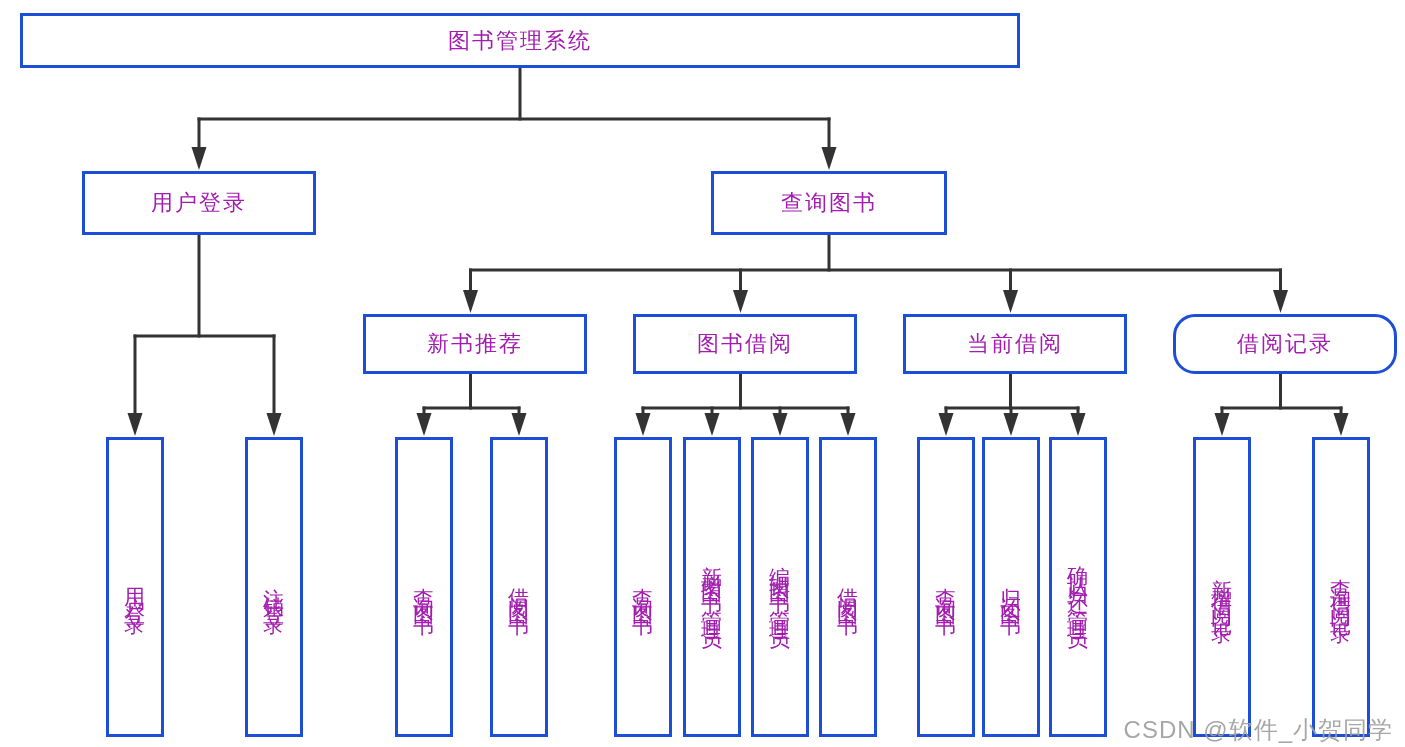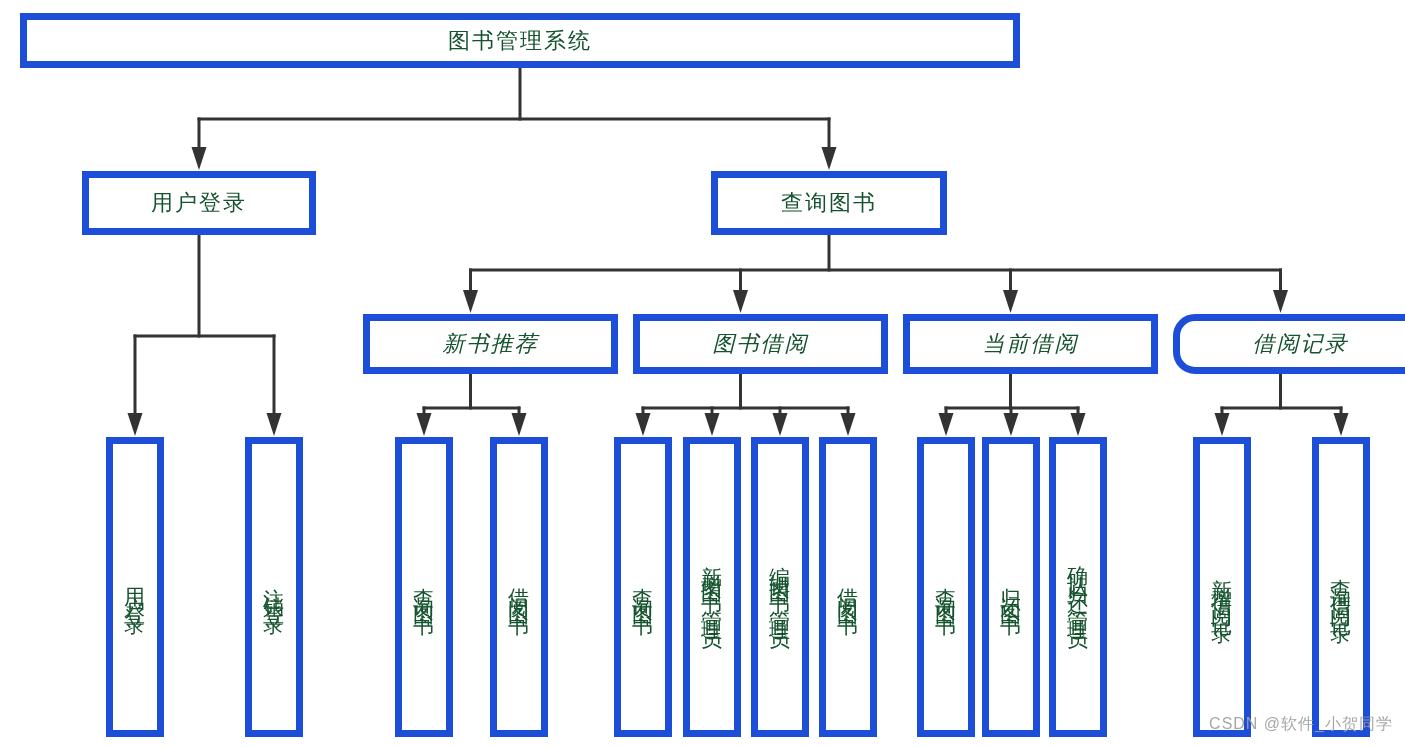--- a/index.html
+++ b/index.html
@@ -13,34 +13,34 @@
   }
   .wires {
     position: absolute;
     left: 0; top: 0;
     width: 1405px; height: 747px;
   }
   .node {
     position: absolute;
     box-sizing: border-box;
     background: #ffffff;
-    border: 7px solid #1d4ed8;
+    border: 3px solid #1d4ed8;
     display: flex;
     align-items: center;
     justify-content: center;
-    color: #14532d;
+    color: #a21caf;
     font-size: 22px;
     letter-spacing: 2px;
     white-space: nowrap;
   }
   .root  { left: 20px;  top: 13px;  width: 1000px; height: 55px; }
   .l2    { top: 171px; height: 64px; }
   .l2.user { left: 82px;  width: 234px; }
   .l2.book { left: 711px; width: 236px; }
-  .l3    { top: 314px; height: 60px; width: 255px; font-style: italic; }
+  .l3    { top: 314px; height: 60px; width: 224px; }
   .l3.c1 { left: 363px; }
   .l3.c2 { left: 633px; }
   .l3.c3 { left: 903px; }
   .l3.c4 { left: 1173px; border-radius: 22px; }
   .leaf {
     top: 437px; height: 300px; width: 58px;
     writing-mode: vertical-rl;
     font-size: 21px;
     letter-spacing: 9px;
     line-height: 1;
@@ -56,21 +56,21 @@
   .leaf.x8  { left: 819px; }
   .leaf.x9  { left: 917px; }
   .leaf.x10 { left: 982px; }
   .leaf.x11 { left: 1049px; }
   .leaf.x12 { left: 1193px; }
   .leaf.x13 { left: 1312px; }
   .watermark {
     position: absolute;
     right: 12px;
     top: 714px;
-    font-size: 16px;
+    font-size: 24px;
     color: rgba(158,158,158,0.92);
     letter-spacing: 1px;
     z-index: 5;
     white-space: nowrap;
   }
 </style>
 </head>
 <body>
 
 <div class="stage">

